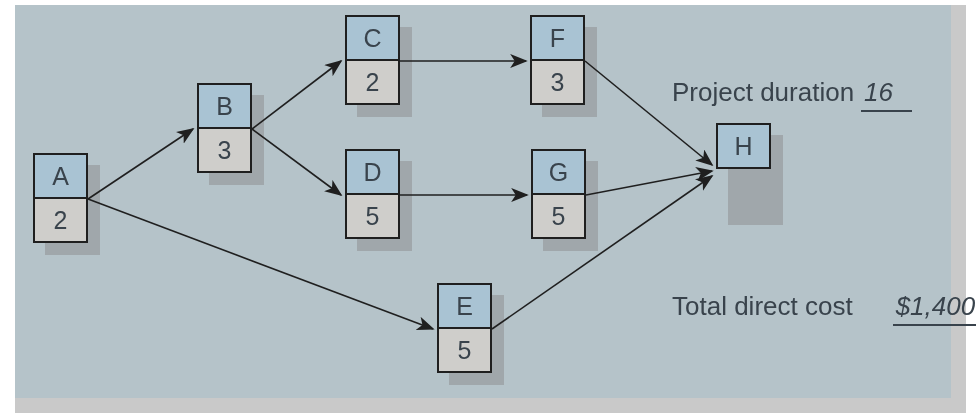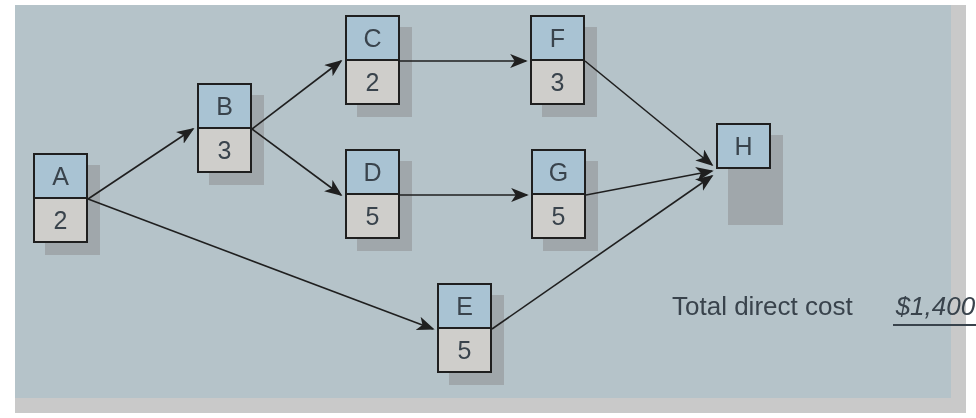--- a/index.html
+++ b/index.html
@@ -136,18 +136,21 @@
       <line x1="252" y1="129" x2="341" y2="61" stroke="#1f1f1f" stroke-width="1.6" marker-end="url(#ah)"></line>
       <line x1="252" y1="129" x2="341" y2="195" stroke="#1f1f1f" stroke-width="1.6" marker-end="url(#ah)"></line>
       <line x1="400" y1="61" x2="526" y2="61" stroke="#1f1f1f" stroke-width="1.6" marker-end="url(#ah)"></line>
       <line x1="400" y1="195" x2="527" y2="195" stroke="#1f1f1f" stroke-width="1.6" marker-end="url(#ah)"></line>
       <line x1="585" y1="61" x2="712" y2="165" stroke="#1f1f1f" stroke-width="1.6" marker-end="url(#ah)"></line>
       <line x1="586" y1="195" x2="712" y2="171" stroke="#1f1f1f" stroke-width="1.6" marker-end="url(#ah)"></line>
       <line x1="492" y1="329" x2="712" y2="176" stroke="#1f1f1f" stroke-width="1.6" marker-end="url(#ah)"></line>
     </svg>
 
   <div id="notes-layer">
+    <div class="note" style="left: 672px; top: 77px; color: rgb(57, 67, 76);">
+      <span>Project duration</span><span class="blank" style="border-bottom: 2px solid rgb(57, 67, 76);">16</span>
+    </div>
     <div class="note" style="left: 672px; top: 291px; color: rgb(57, 67, 76);">
       <span>Total direct cost</span><span class="blank" style="border-bottom: 2px solid rgb(57, 67, 76); margin-left: 40px;">$1,400</span>
     </div>
   </div>
 
 </div>
 
 </body></html>

